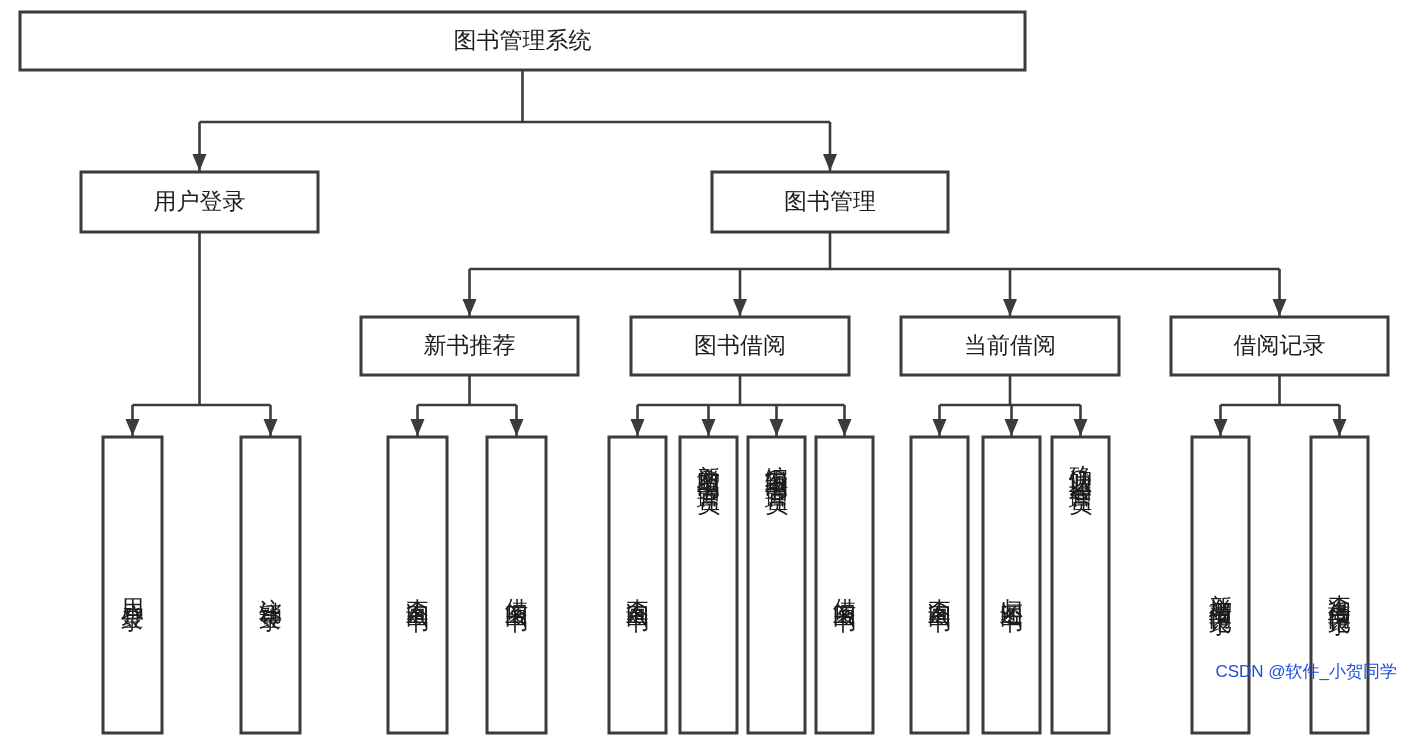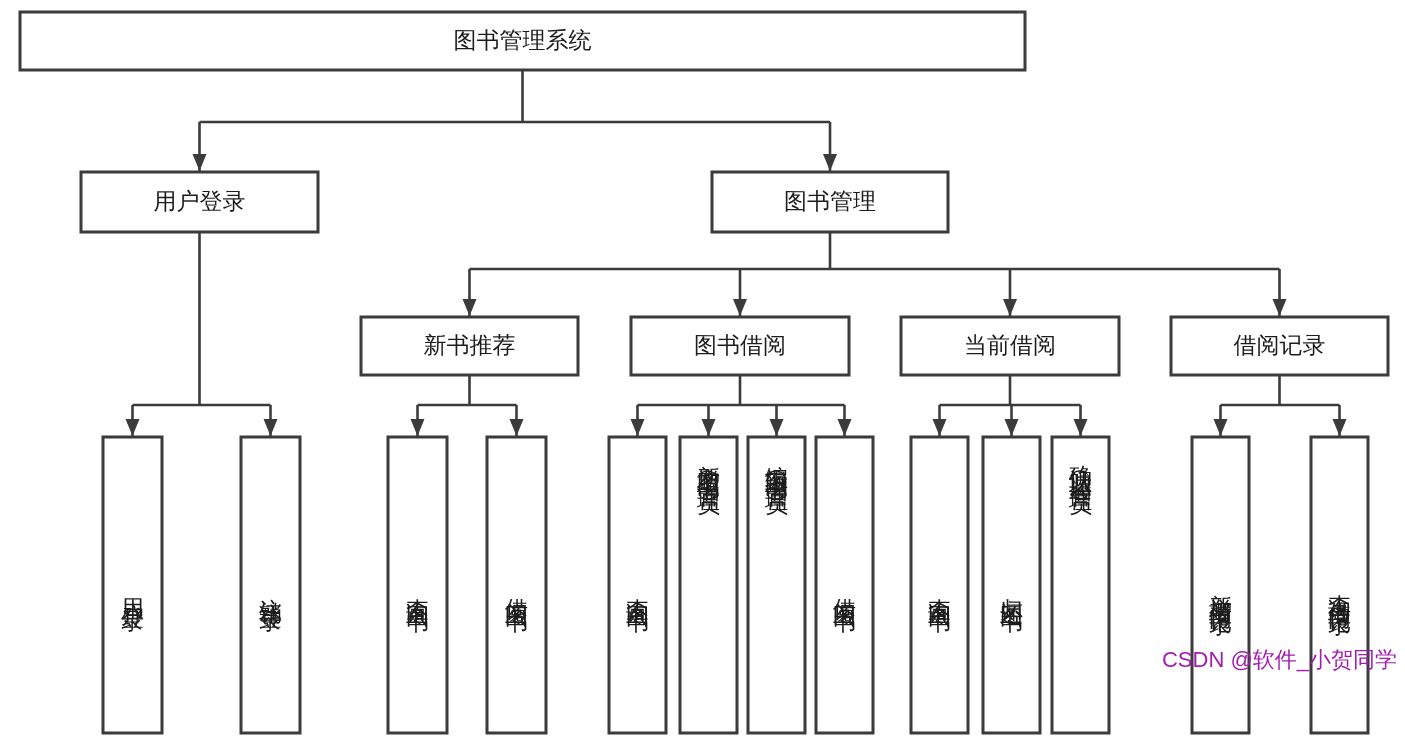--- a/index.html
+++ b/index.html
@@ -61,24 +61,24 @@
     font-family: "Liberation Sans", "DejaVu Sans", sans-serif;
     font-size: 23px;
     line-height: 1.0;
     color: #1c1c1c;
     letter-spacing: 4px;
     white-space: nowrap;
   }
   .watermark {
     position: absolute;
     right: 8px;
-    bottom: 12px;
-    font-family: "Liberation Sans", "DejaVu Sans", sans-serif;
-    font-size: 22px;
-    color: #a21caf;
+    bottom: 4px;
+    font-family: "Liberation Sans", "DejaVu Sans", sans-serif;
+    font-size: 17px;
+    color: #1d4ed8;
     white-space: nowrap;
     user-select: none;
   }
 </style>
 </head>
 <body>
 
 <div id="diagram-root">
 
   <svg id="flow-svg" viewBox="0 0 1405 747" xmlns="http://www.w3.org/2000/svg">

